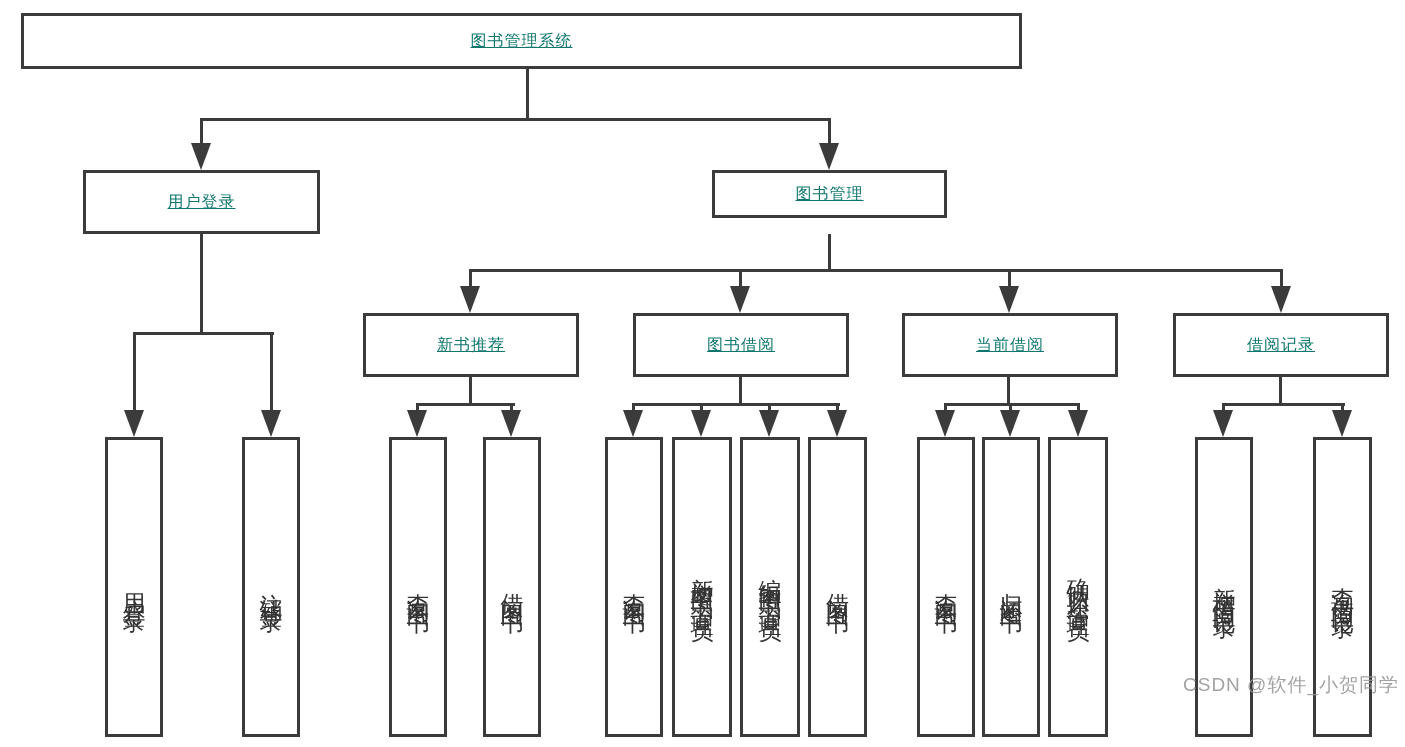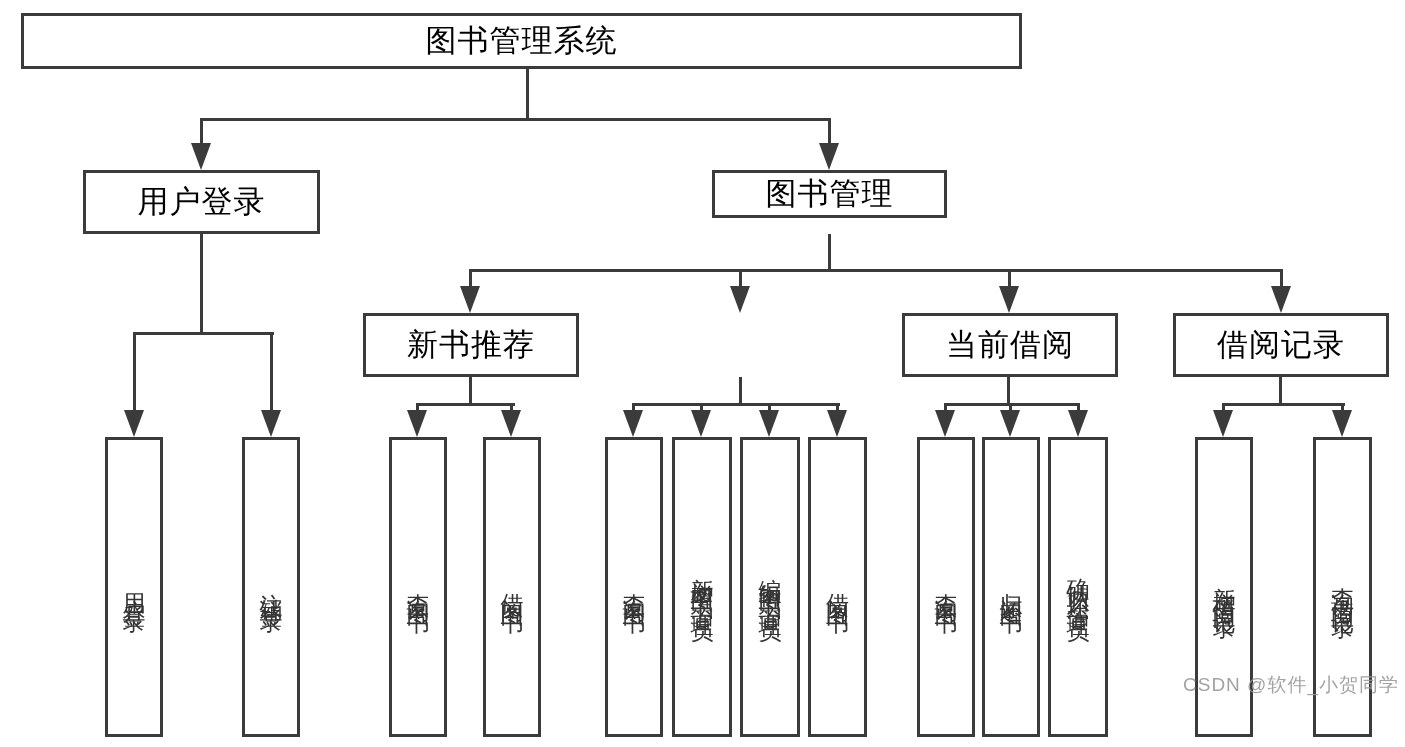--- a/index.html
+++ b/index.html
@@ -16,24 +16,25 @@
   .node {
     position: absolute;
     box-sizing: border-box;
     border: 3px solid #3b3b3b;
     background: #ffffff;
     display: flex;
     align-items: center;
     justify-content: center;
   }
   .node .hlabel {
-    font-size: 31px;
+    font-size: 16px;
     letter-spacing: 1px;
-    color: #000000;
+    color: #0f766e;
     white-space: nowrap;
+    text-decoration: underline;
   }
   .node .vlabel {
     writing-mode: vertical-rl;
     text-orientation: mixed;
     font-size: 23px;
     letter-spacing: 6px;
     color: #333333;
     line-height: 1;
     white-space: nowrap;
   }
@@ -95,20 +96,23 @@
   <div class="line" style="left:739px;  top:269px; width:3px;   height:20px;"></div>
   <div class="line" style="left:1008px; top:269px; width:3px;   height:20px;"></div>
   <div class="line" style="left:1280px; top:269px; width:3px;   height:20px;"></div>
   <div class="arrow" style="left:460px;  top:286px;"></div>
   <div class="arrow" style="left:730px;  top:286px;"></div>
   <div class="arrow" style="left:999px;  top:286px;"></div>
   <div class="arrow" style="left:1271px; top:286px;"></div>
 
   <div class="node" style="left:363px; top:313px; width:216px; height:64px;">
     <span class="hlabel">新书推荐</span>
+  </div>
+  <div class="node" style="left:633px; top:313px; width:216px; height:64px;">
+    <span class="hlabel">图书借阅</span>
   </div>
   <div class="node" style="left:1173px; top:313px; width:216px; height:64px;">
     <span class="hlabel">借阅记录</span>
   </div>
   <div class="node" style="left:902px; top:313px; width:216px; height:64px;">
     <span class="hlabel">当前借阅</span>
   </div>
 
   <div class="line" style="left:469px; top:377px; width:3px;  height:29px;"></div>
   <div class="line" style="left:416px; top:403px; width:99px; height:3px;"></div>

